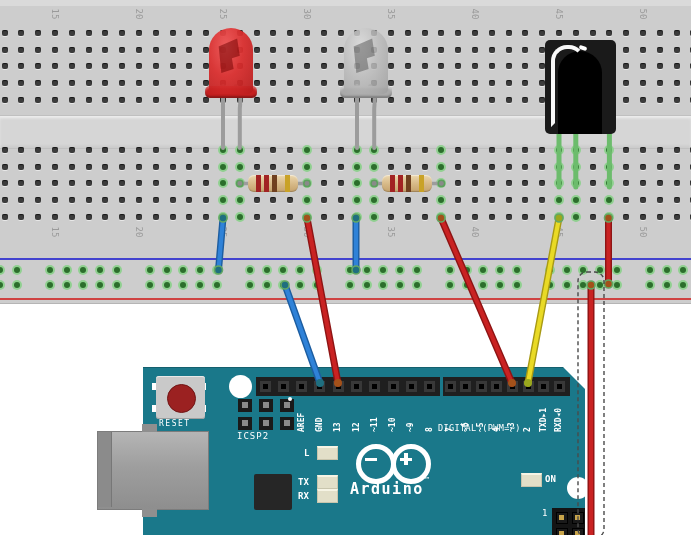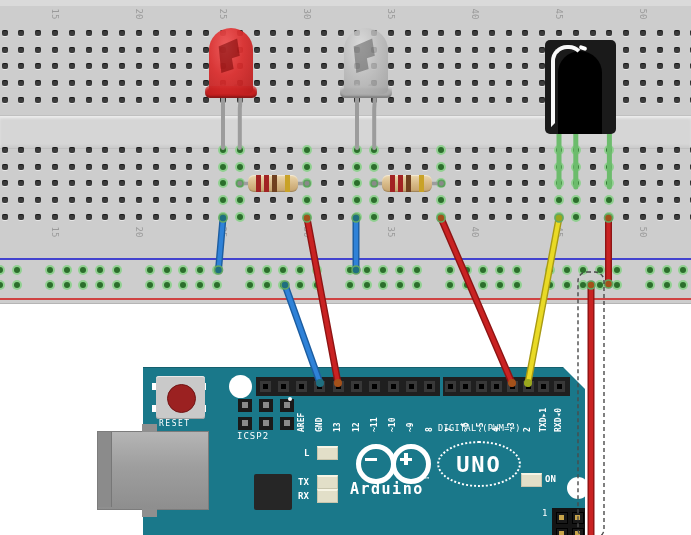--- a/index.html
+++ b/index.html
@@ -786,23 +786,20 @@
 
     <div class="ard" id="chip"></div>
 
     <div class="logo-ring" style="left:213px;"></div>
     <div class="logo-ring" style="left:248px;"></div>
     <div class="logo-bar" style="left:222px;top:90.5px;width:12px;height:3.5px;"></div>
     <div class="logo-bar" style="left:257px;top:90.5px;width:12px;height:3.5px;"></div>
     <div class="logo-bar" style="left:261.25px;top:86.25px;width:3.5px;height:12px;"></div>
     <div class="ard wtxt" id="brand">Arduino</div>
     <div class="ard wtxt" id="brand-tm">™</div>
-    <div class="ard" id="uno-oval">
-      <span id="uno-text">UNO</span>
-    </div>
 
     <div class="smd-led" id="on-led"></div>
     <div class="led-lab" id="on-label">ON</div>
 
     <div class="ard wtxt" id="pwr-label">1</div>
     <div class="ard" id="pwr-header">
         <div class="pwr-pin" style="left: 4px; top: 4px;">
           <i></i>
         </div>
         <div class="pwr-pin" style="left: 20px; top: 4px;">

